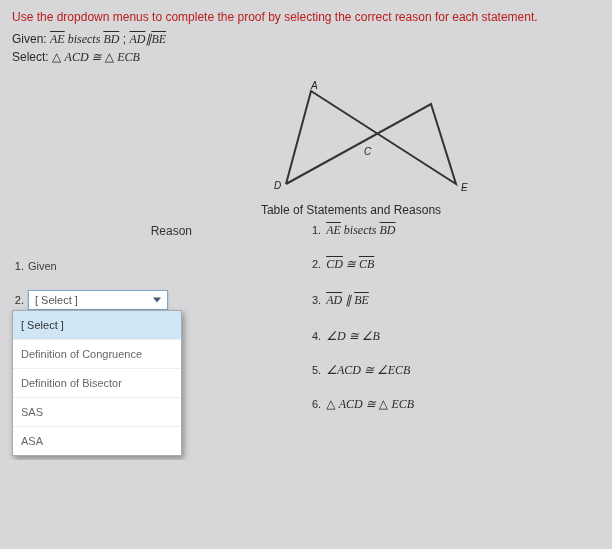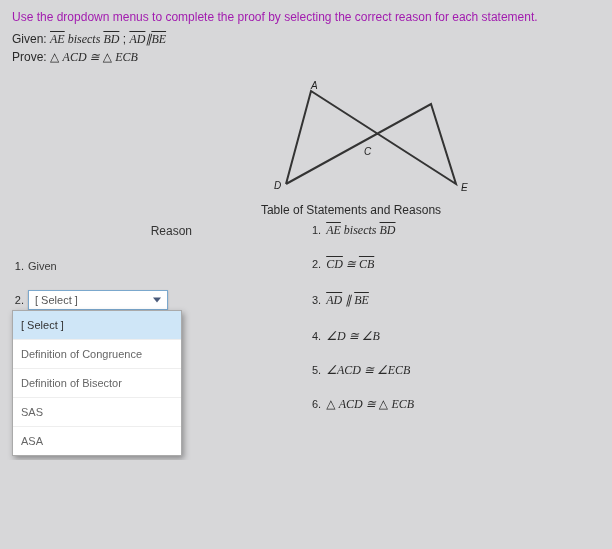--- a/index.html
+++ b/index.html
@@ -5,21 +5,21 @@
   * { box-sizing: border-box; }
   body {
     margin: 0;
     padding: 10px 12px;
     width: 612px;
     background: #d7d7d9;
     font-family: Arial, Helvetica, sans-serif;
     color: #2a2a2a;
     font-size: 12px;
   }
-  .instr { font-size: 12px; color: #a21caf; margin-bottom: 8px; }
+  .instr { font-size: 12px; color: #b91c1c; margin-bottom: 8px; }
   .gp-line { font-size: 12px; margin: 3px 0; }
   .over { text-decoration: overline; font-style: italic; font-family: 'Times New Roman', serif; }
   .mi { font-style: italic; font-family: 'Times New Roman', serif; }
   .label { display:inline-block; }
 
   .figure-area { text-align: center; margin: 14px 0 2px 0; padding-left:120px; }
   .tbl-title { text-align:center; font-size:12px; margin: 4px 0 6px 0; padding-left: 90px;}
   .grid {
     display: grid;
     grid-template-columns: 210px 210px;
@@ -76,21 +76,21 @@
 <body>
 
 <div class="instr">Use the dropdown menus to complete the proof by selecting the correct reason for each statement.</div>
 
 <div class="gp-line">
   <span class="label">Given:</span>
   <span class="over">AE</span><span class="mi"> bisects </span><span class="over">BD</span><span> ; </span><span class="over">AD</span><span class="mi">∥</span><span class="over">BE</span>
 </div>
 
 <div class="gp-line">
-  <span class="label">Prove:</span>
+  <span class="label">Select:</span>
   <span class="tri">△ </span><span class="mi">ACD</span><span class="mi"> ≅ </span><span class="tri">△ </span><span class="mi">ECB</span>
 </div>
 
 <div class="figure-area">
   <svg class="fig" width="220" height="120" viewBox="0 0 220 120">
     <polyline points="30,105 55,12 200,105 175,25 30,105" fill="none" stroke="#333" stroke-width="2"></polyline>
     <text x="55" y="10" font-size="10" font-style="italic" fill="#222">A</text>
     <text x="18" y="110" font-size="10" font-style="italic" fill="#222">D</text>
     <text x="108" y="76" font-size="10" font-style="italic" fill="#222">C</text>
     <text x="205" y="112" font-size="10" font-style="italic" fill="#222">E</text>

